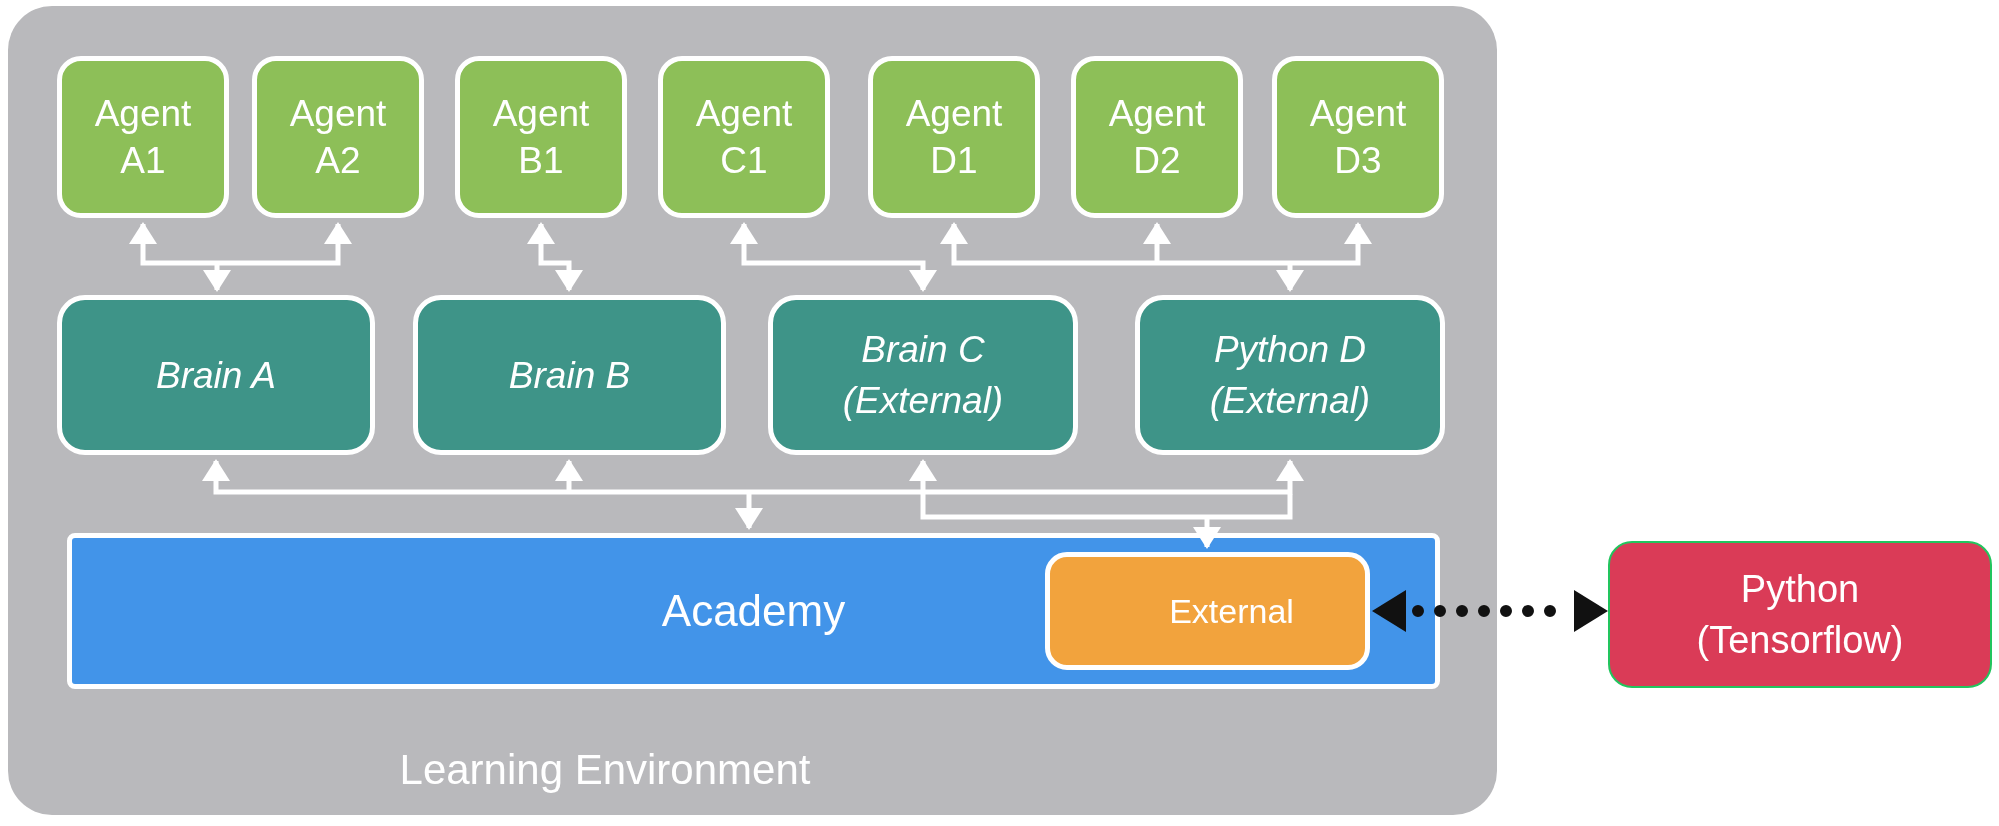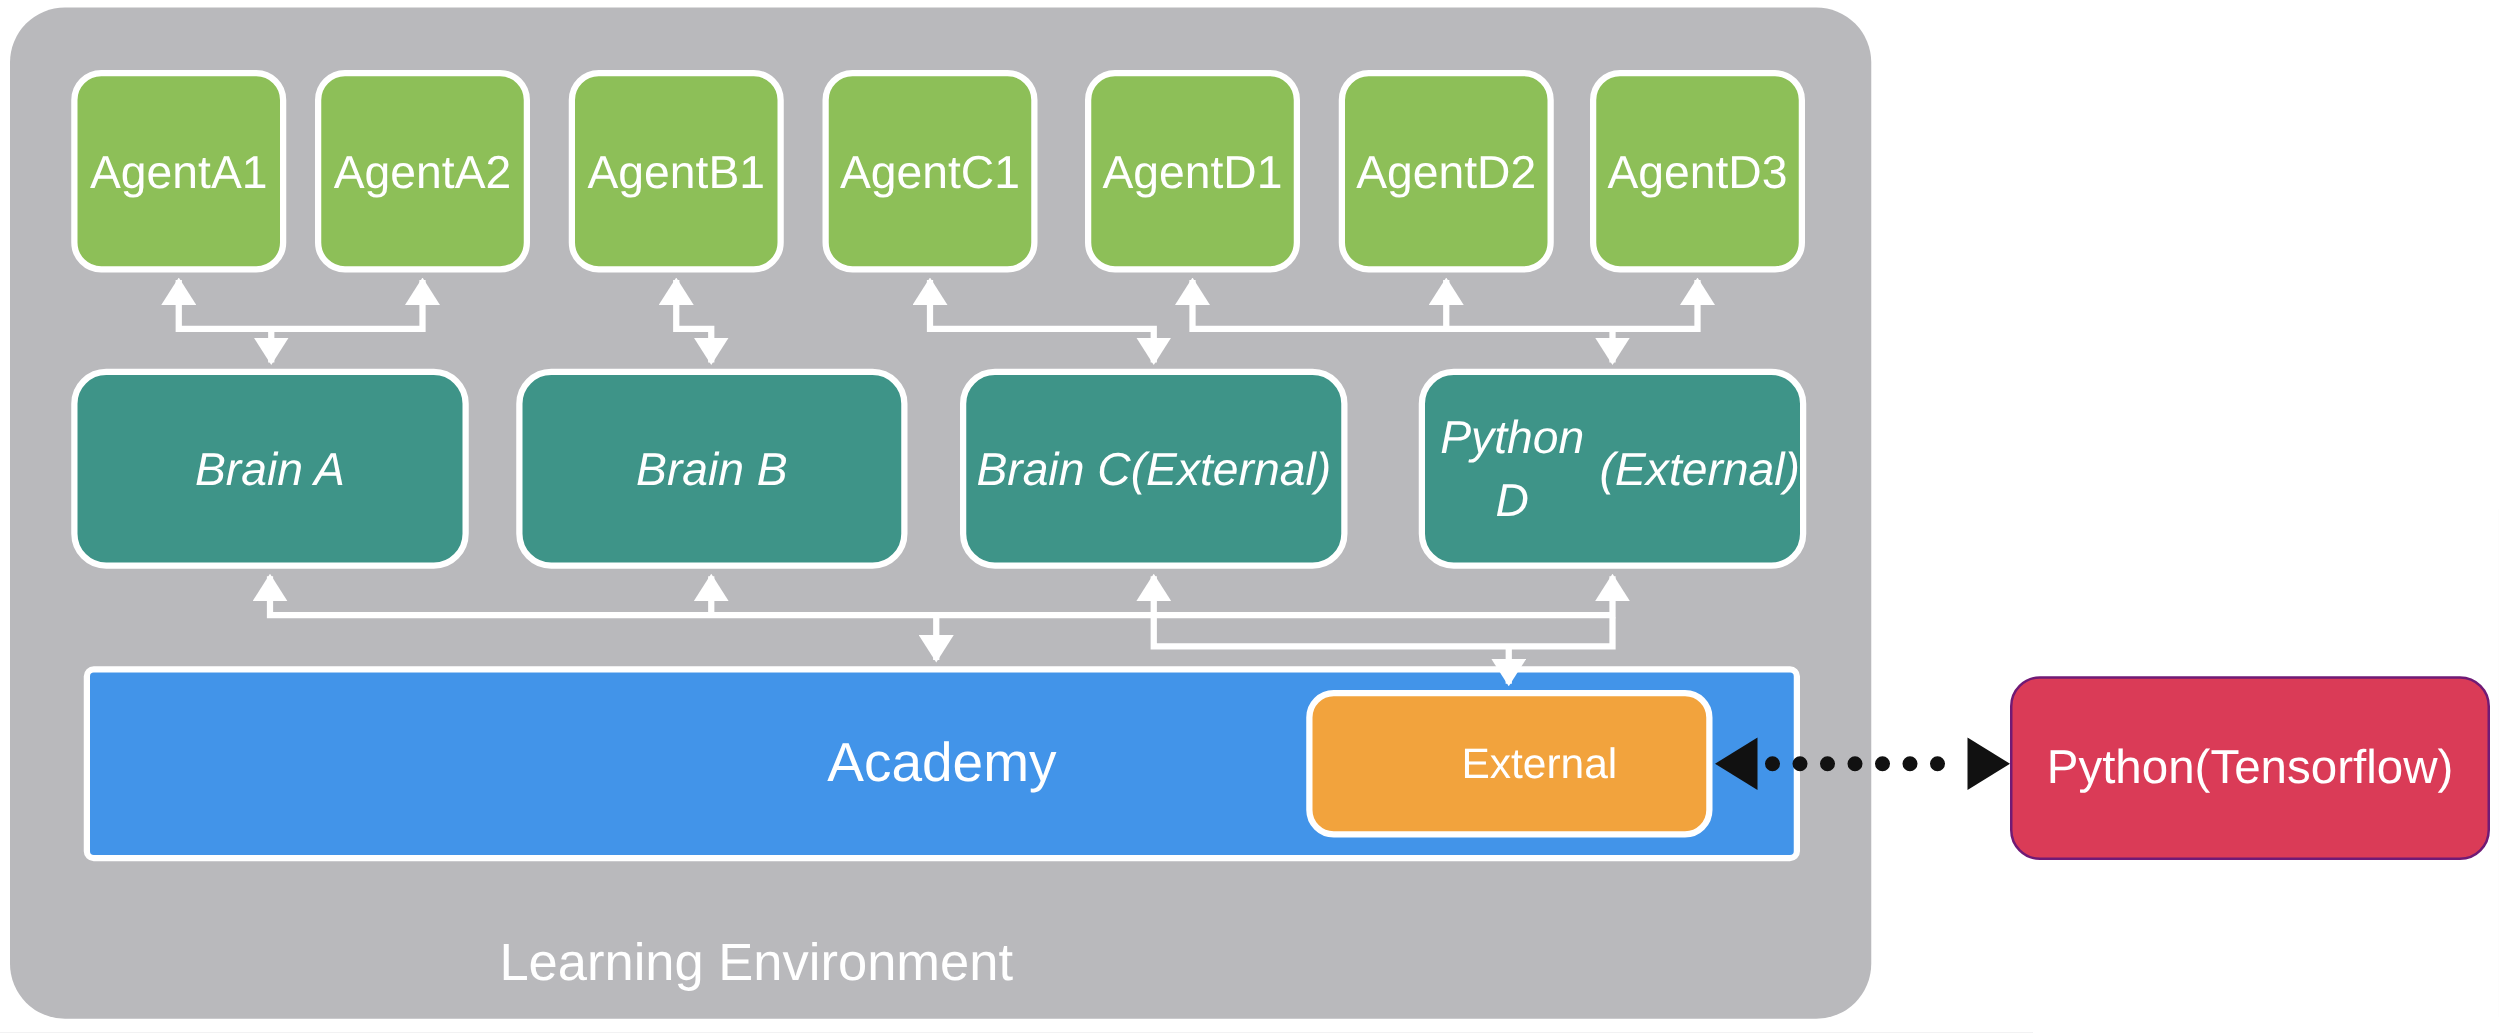--- a/index.html
+++ b/index.html
@@ -13,21 +13,21 @@
   .env{
     position:absolute;
     left:8px;top:6px;width:1489px;height:809px;
     background:var(--environment,#b9b9bc);
     border-radius:44px;
   }
   .box{
     position:absolute;
     box-sizing:border-box;
     border:5px solid #ffffff;
-    display:flex;flex-direction:row;
+    display:flex;flex-direction:column;
     align-items:center;justify-content:center;
     color:#ffffff;text-align:center;
   }
   .agent{
     width:172px;height:162px;top:56px;
     background:var(--agent,#8dbf58);
     border-radius:24px;
     font-size:37px;line-height:47px;
   }
   .brain{
@@ -44,21 +44,21 @@
   }
   .communicator{
     left:1045px;top:552px;width:325px;height:118px;
     background:var(--communicator,#f2a33d);
     border-radius:22px;
     font-size:34px;line-height:46px;padding-left:48px;
   }
   .python{
     left:1608px;top:541px;width:384px;height:147px;
     background:var(--python,#da3b57);
-    border:2px solid #701a75;
+    border:2px solid #22c55e;
     border-radius:24px;
     font-size:38px;line-height:51px;
   }
   .env-label{
     position:absolute;
     left:8px;top:746px;width:1194px;
     text-align:center;
     color:#ffffff;
     font-size:42px;
   }

